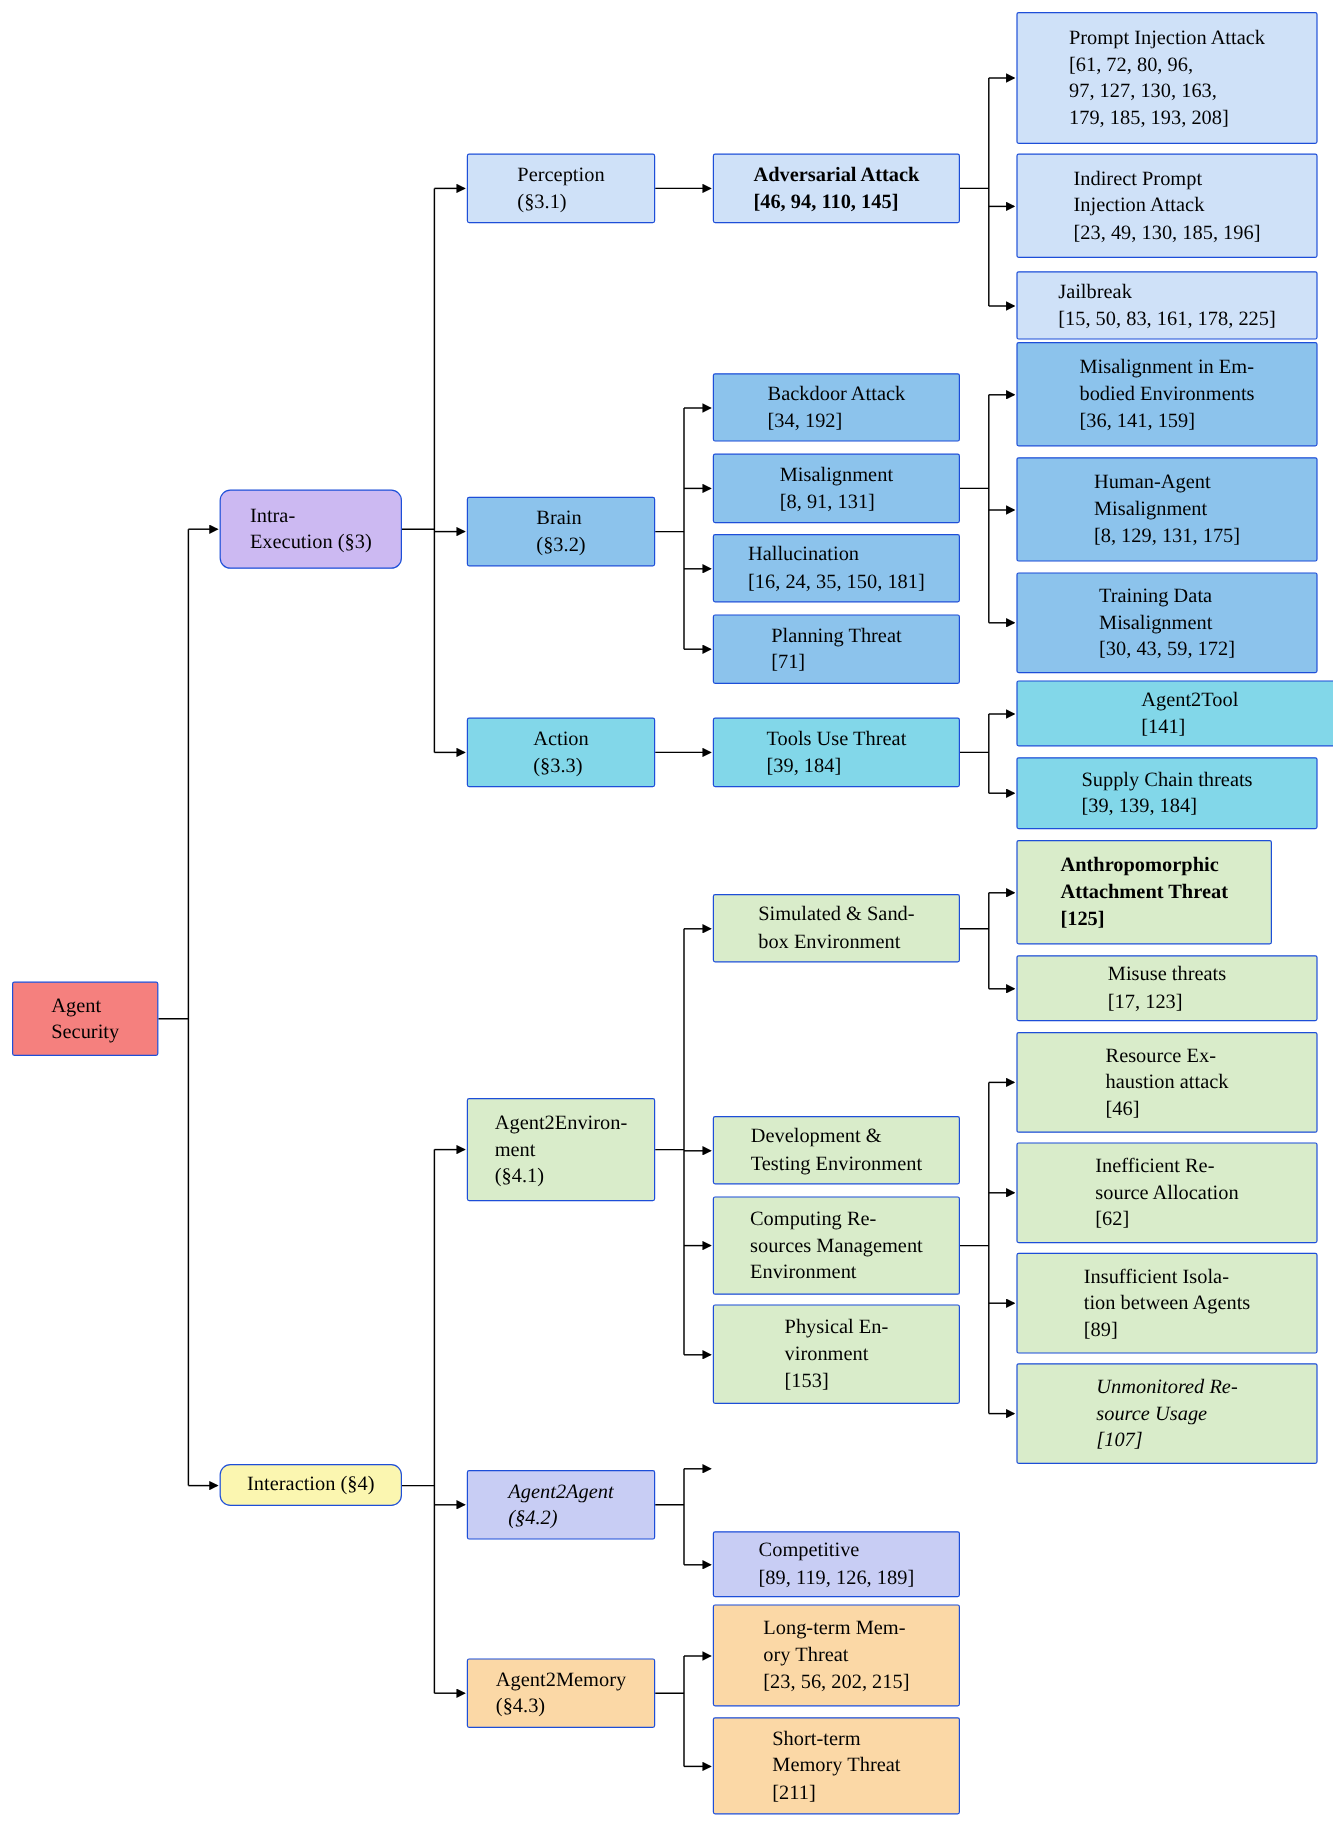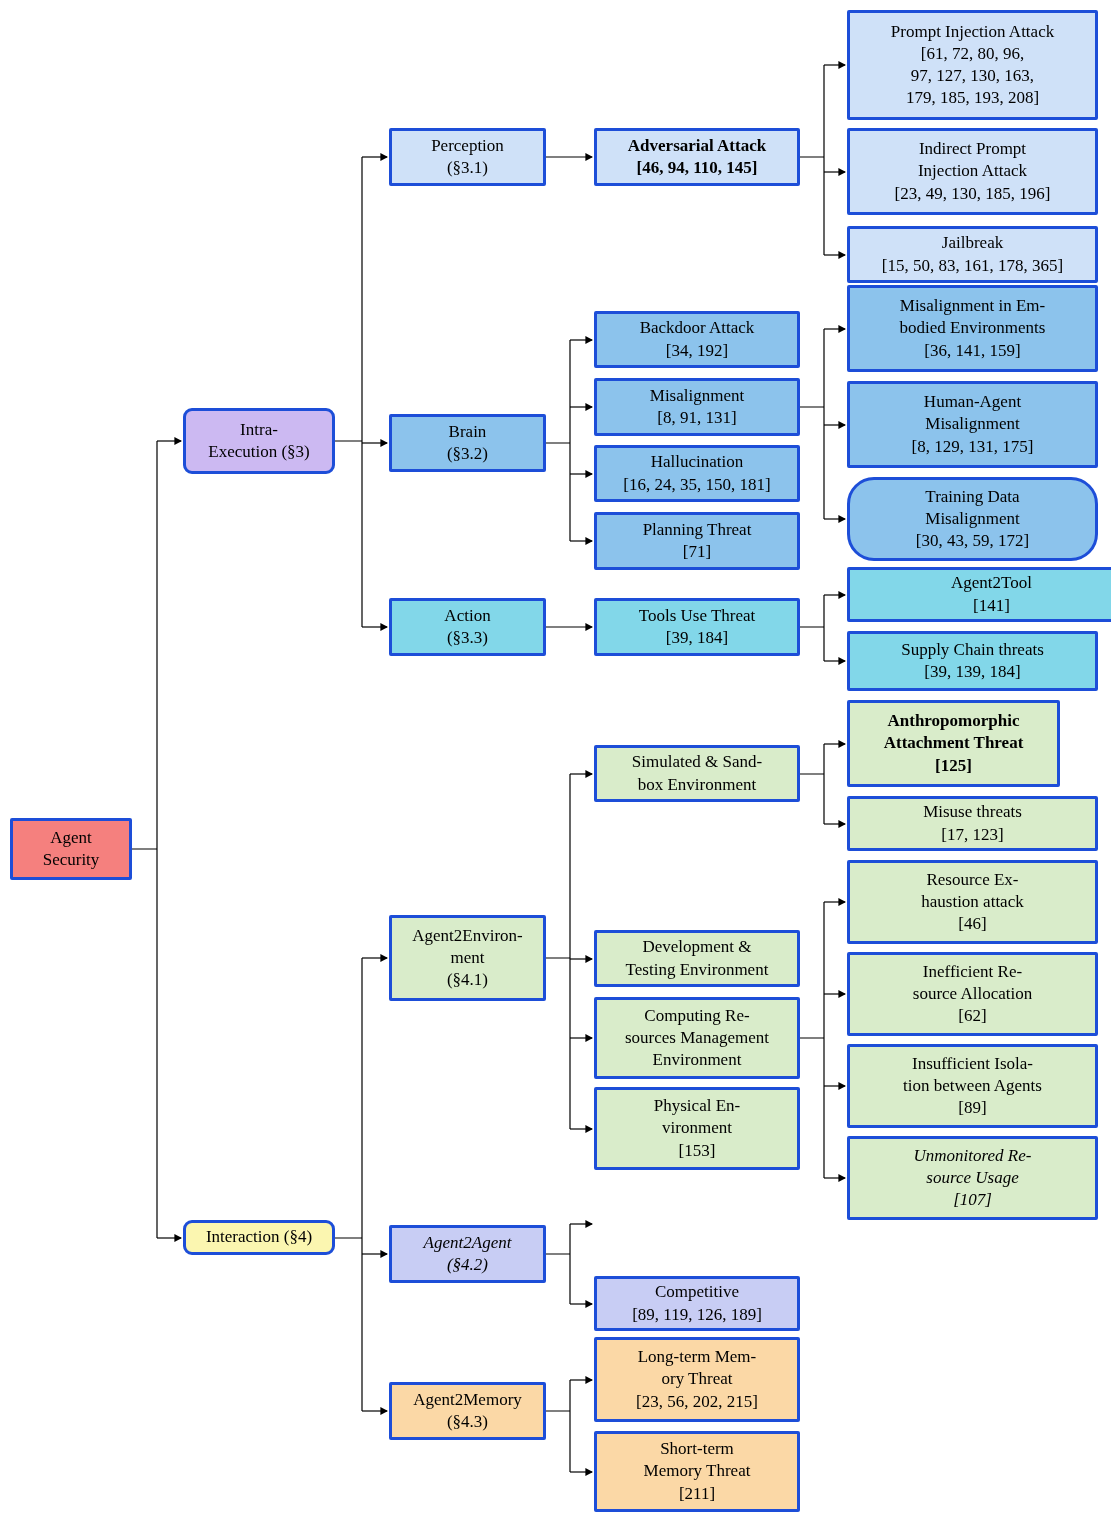--- a/index.html
+++ b/index.html
@@ -15,26 +15,25 @@
     color: #000;
   }
   #wires {
     position: absolute;
     left: 0; top: 0;
     width: 1111px; height: 1520px;
   }
   .node {
     position: absolute;
     box-sizing: border-box;
-    border: 3px solid #1d4ed8;
+    border: 1px solid #1d4ed8;
     border-radius: 2px;
     display: flex;
     align-items: center;
     justify-content: center;
-    text-align: center;
     white-space: pre-line;
     font-size: 17px;
     line-height: 1.3;
     padding: 2px 4px;
   }
   .rounded { border-radius: 9px; }
   .c-red        { background: var(--c-red, #f5807e); }
   .c-purple     { background: var(--c-purple, #ccb9f2); }
   .c-yellow     { background: var(--c-yellow, #fbf6b0); }
   .c-blue_light { background: var(--c-blue_light, #cfe1f8); }
@@ -123,39 +122,39 @@
   <div class="node c-blue_light" style="left:594px; top:128px; width:206px; height:58px;font-weight:bold;">Adversarial Attack
 [46, 94, 110, 145]</div>
   <div class="node c-blue_light" style="left:847px; top:10px; width:251px; height:110px;">Prompt Injection Attack
 [61, 72, 80, 96,
 97, 127, 130, 163,
 179, 185, 193, 208]</div>
   <div class="node c-blue_light" style="left:847px; top:128px; width:251px; height:87px;">Indirect Prompt
 Injection Attack
 [23, 49, 130, 185, 196]</div>
   <div class="node c-blue_light" style="left:847px; top:226px; width:251px; height:57px;">Jailbreak
-[15, 50, 83, 161, 178, 365]</div>
+[15, 50, 83, 161, 178, 225]</div>
 
   <div class="node c-blue" style="left:389px; top:414px; width:157px; height:58px;">Brain
 (§3.2)</div>
   <div class="node c-blue" style="left:594px; top:311px; width:206px; height:57px;">Backdoor Attack
 [34, 192]</div>
   <div class="node c-blue" style="left:594px; top:378px; width:206px; height:58px;">Misalignment
 [8, 91, 131]</div>
   <div class="node c-blue" style="left:594px; top:445px; width:206px; height:57px;">Hallucination
 [16, 24, 35, 150, 181]</div>
   <div class="node c-blue" style="left:594px; top:512px; width:206px; height:58px;">Planning Threat
 [71]</div>
   <div class="node c-blue" style="left:847px; top:285px; width:251px; height:87px;">Misalignment in Em-
 bodied Environments
 [36, 141, 159]</div>
   <div class="node c-blue" style="left:847px; top:381px; width:251px; height:87px;">Human-Agent
 Misalignment
 [8, 129, 131, 175]</div>
-  <div class="node c-blue" style="left:847px; top:477px; width:251px; height:84px;border-radius:27px;">Training Data
+  <div class="node c-blue" style="left:847px; top:477px; width:251px; height:84px;">Training Data
 Misalignment
 [30, 43, 59, 172]</div>
 
   <div class="node c-cyan" style="left:389px; top:598px; width:157px; height:58px;">Action
 (§3.3)</div>
   <div class="node c-cyan" style="left:594px; top:598px; width:206px; height:58px;">Tools Use Threat
 [39, 184]</div>
   <div class="node c-cyan" style="left:847px; top:567px; width:289px; height:55px;">Agent2Tool
 [141]</div>
   <div class="node c-cyan" style="left:847px; top:631px; width:251px; height:60px;">Supply Chain threats

